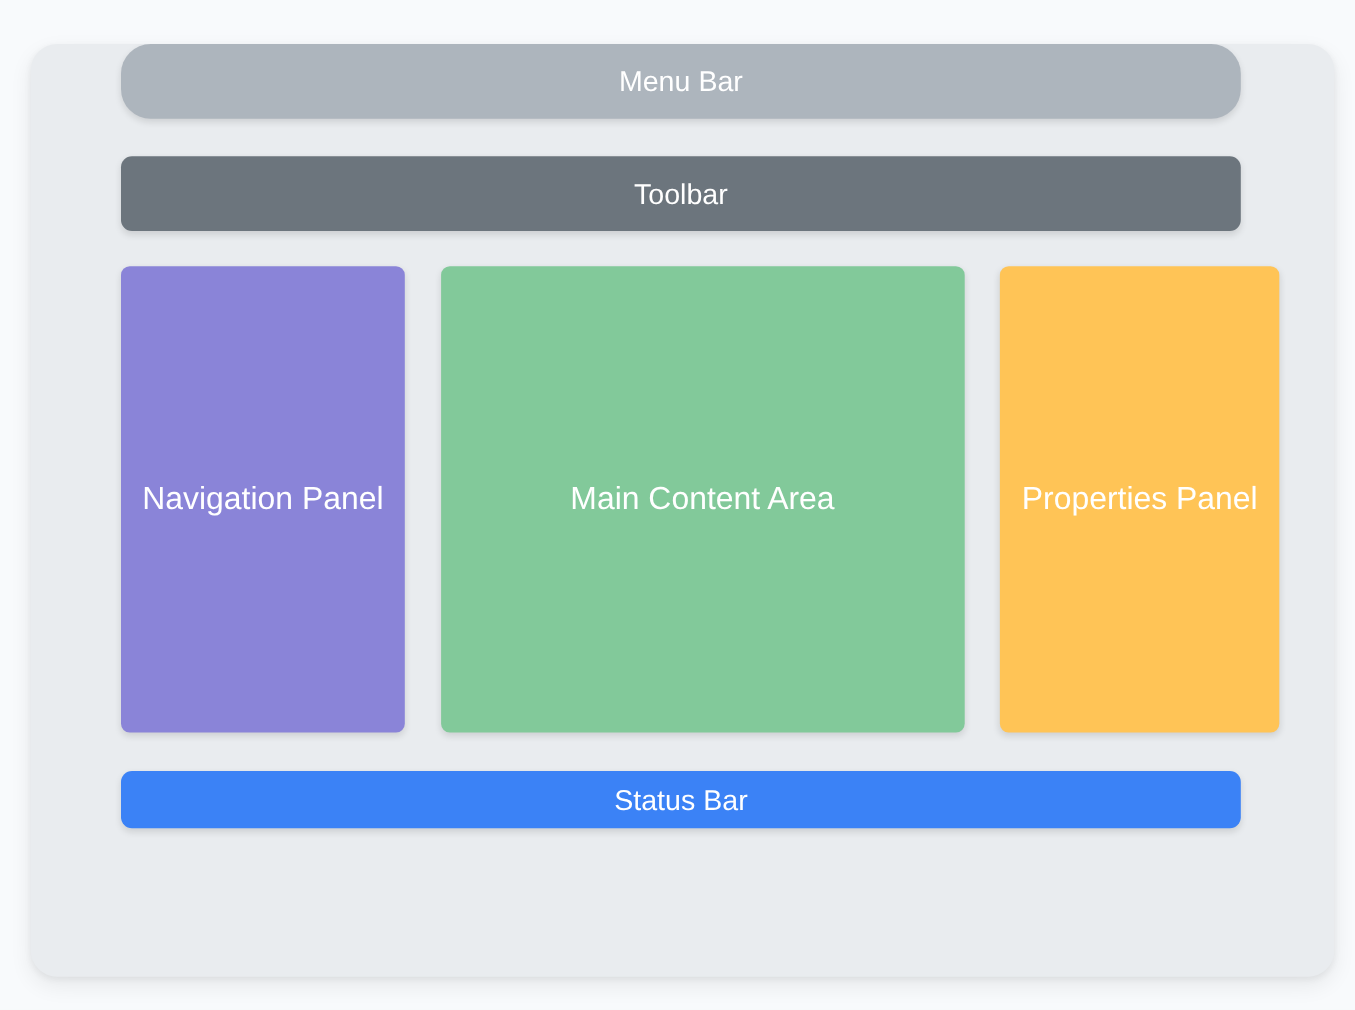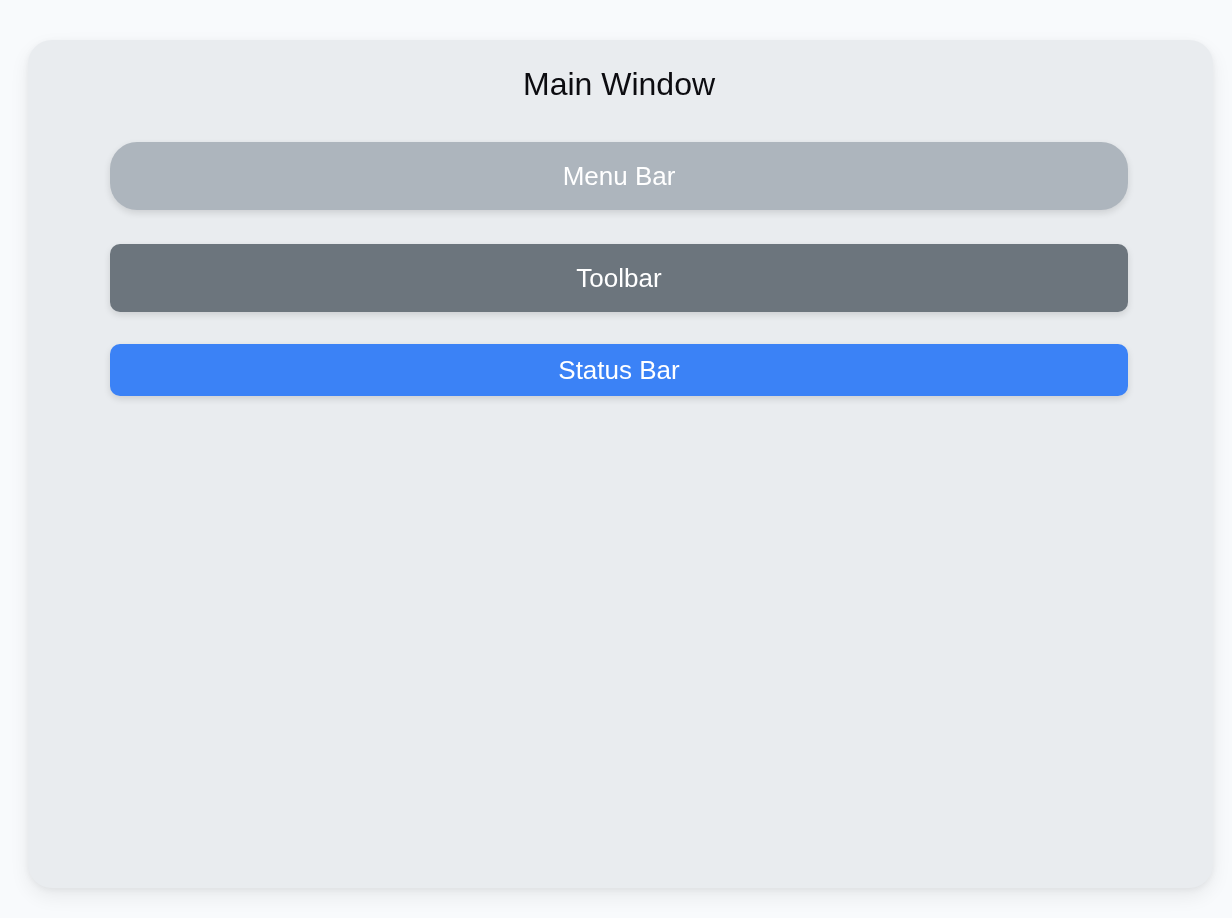--- a/index.html
+++ b/index.html
@@ -65,28 +65,42 @@
   }
   .panel-navigation { width: 24.5%; background: #8a84d8; }
   .panel-main       { width: 45.2%; background: #82c99a; }
   .panel-properties { width: 24.1%; background: #ffc456; }
 </style>
 </head>
 <body>
 
 <div class="window" style="background-color: rgb(233, 236, 239);">
 
-  <h1 class="window-title">Main Window</h1>
 
   <div class="bar menu-bar" style="background-color: rgb(173, 181, 189);">
     <span>Menu Bar</span>
   </div>
 
   <div class="bar toolbar-bar" style="background-color: rgb(108, 117, 125);">
     <span>Toolbar</span>
   </div>
 
+  <div class="panels-row">
+
+    <div class="panel panel-navigation" style="background-color: rgb(138, 132, 216);">
+      <span>Navigation Panel</span>
+    </div>
+
+    <div class="panel panel-main" style="background-color: rgb(130, 201, 154);">
+      <span>Main Content Area</span>
+    </div>
+
+    <div class="panel panel-properties" style="background-color: rgb(255, 196, 86);">
+      <span>Properties Panel</span>
+    </div>
+
+  </div>
 
   <div class="bar status-bar" style="background-color: #3b82f6;">
     <span>Status Bar</span>
   </div>
 
 </div>
 
 </body></html>

